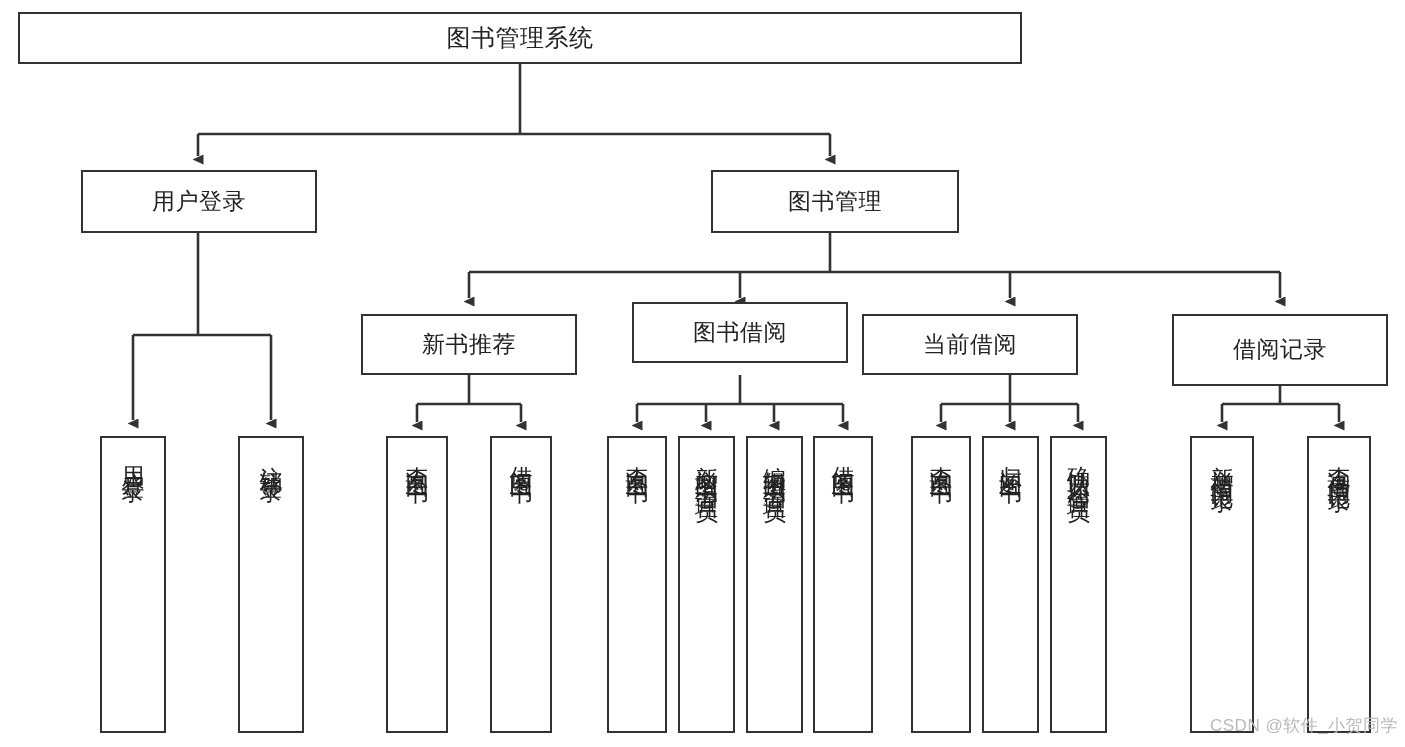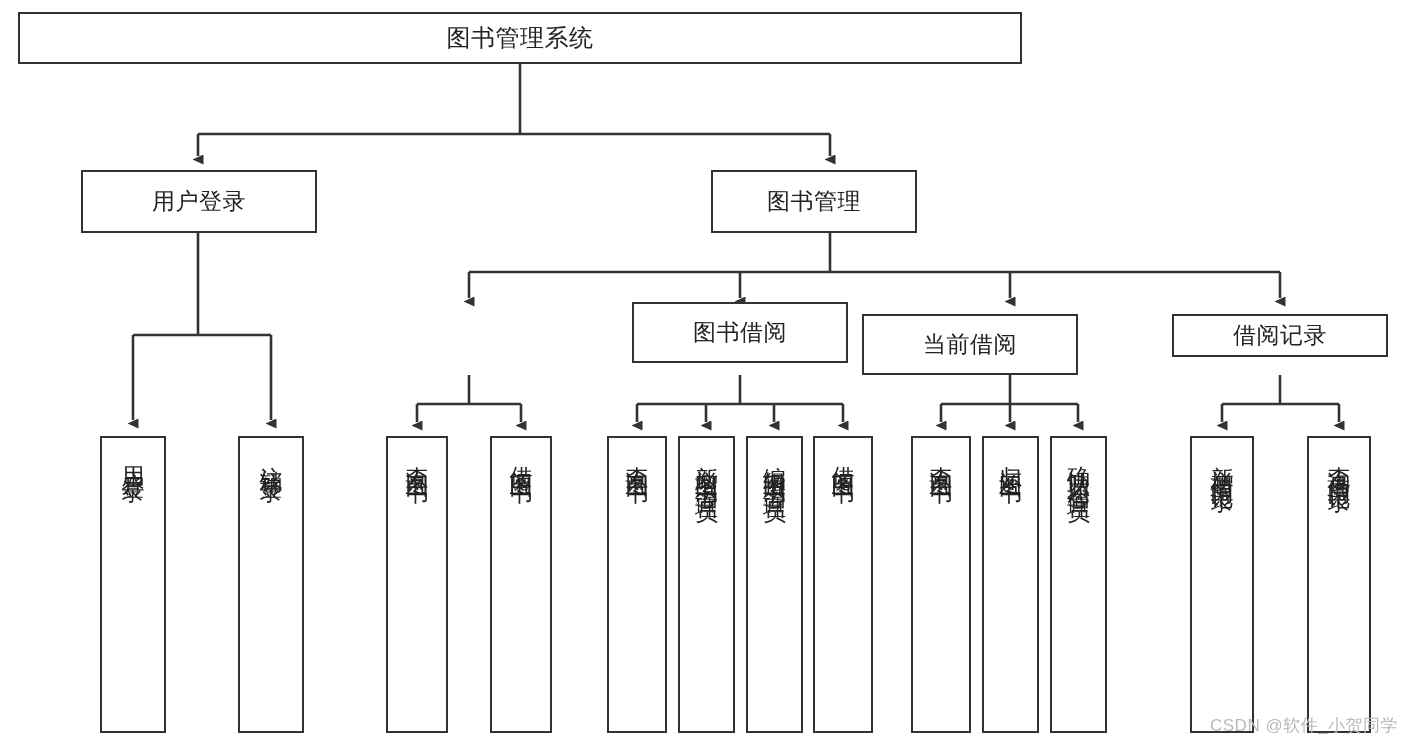--- a/index.html
+++ b/index.html
@@ -124,34 +124,37 @@
   </svg>
 
   <div class="node horiz root" style="left:18px; top:12px; width:1004px; height:52px;">
     <span class="label">图书管理系统</span>
   </div>
 
   <div class="node horiz" style="left:81px; top:170px; width:236px; height:63px;">
     <span class="label">用户登录</span>
   </div>
 
-  <div class="node horiz" style="left:711px; top:170px; width:206px; height:63px;">
+  <div class="node horiz" style="left:711px; top:170px; width:248px; height:63px;">
     <span class="label">图书管理</span>
   </div>
 
+  <div class="node horiz" style="left:361px; top:314px; width:216px; height:61px;">
+    <span class="label">新书推荐</span>
+  </div>
 
   <div class="node horiz" style="left:632px; top:302px; width:216px; height:61px;">
     <span class="label">图书借阅</span>
   </div>
 
   <div class="node horiz" style="left:862px; top:314px; width:216px; height:61px;">
     <span class="label">当前借阅</span>
   </div>
 
-  <div class="node horiz" style="left:1172px; top:314px; width:216px; height:43px;">
+  <div class="node horiz" style="left:1172px; top:314px; width:216px; height:72px;">
     <span class="label">借阅记录</span>
   </div>
 
   <div class="node vert" style="left:100px; top:436px; width:66px; height:297px;">
     <span class="label">用户登录</span>
   </div>
 
   <div class="node vert" style="left:238px; top:436px; width:66px; height:297px;">
     <span class="label">注销登录</span>
   </div>

